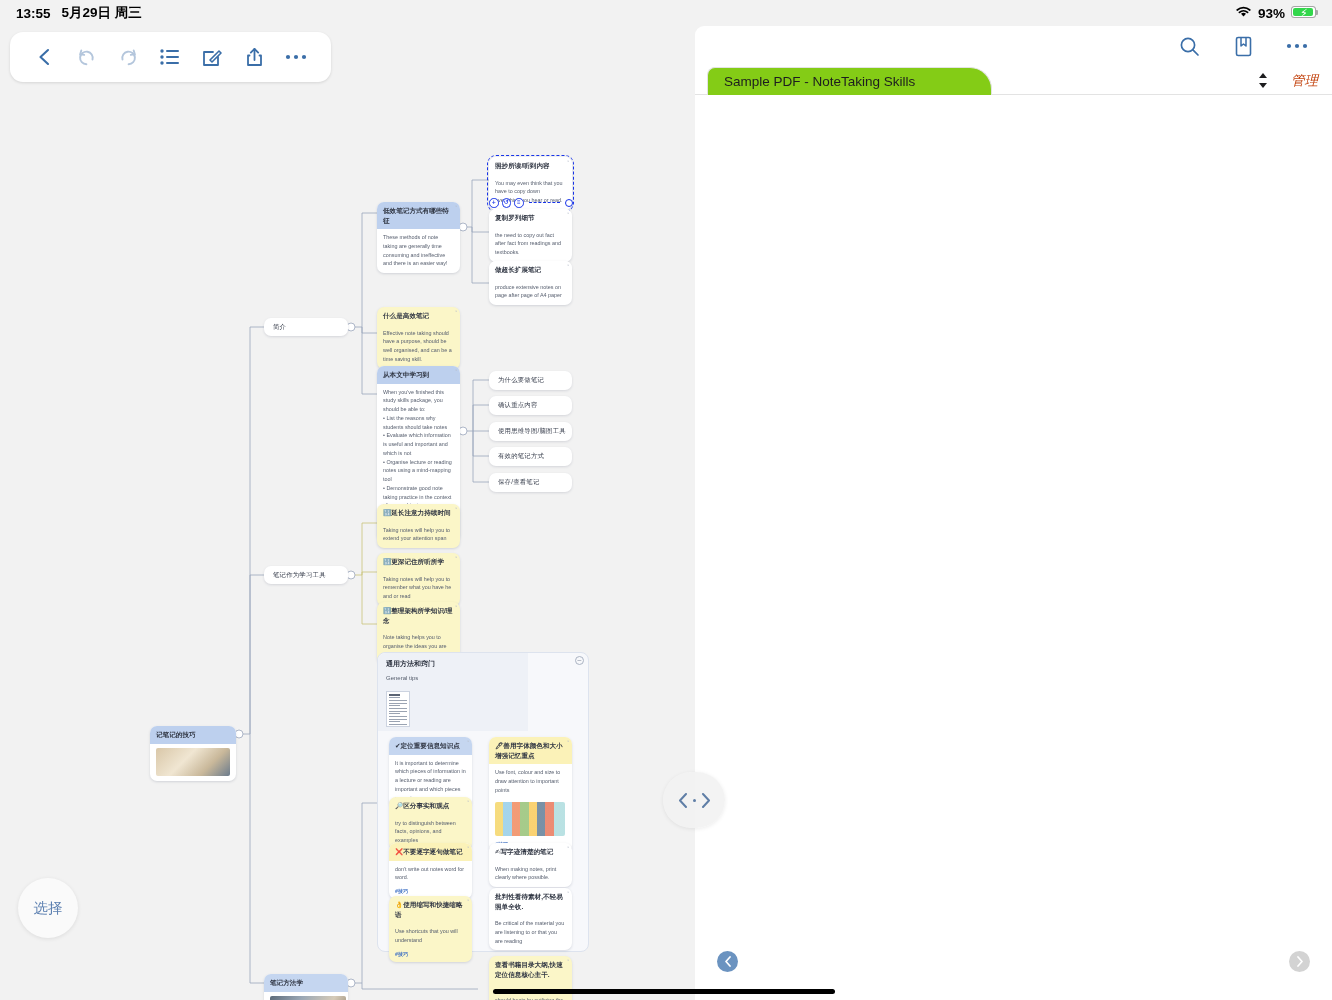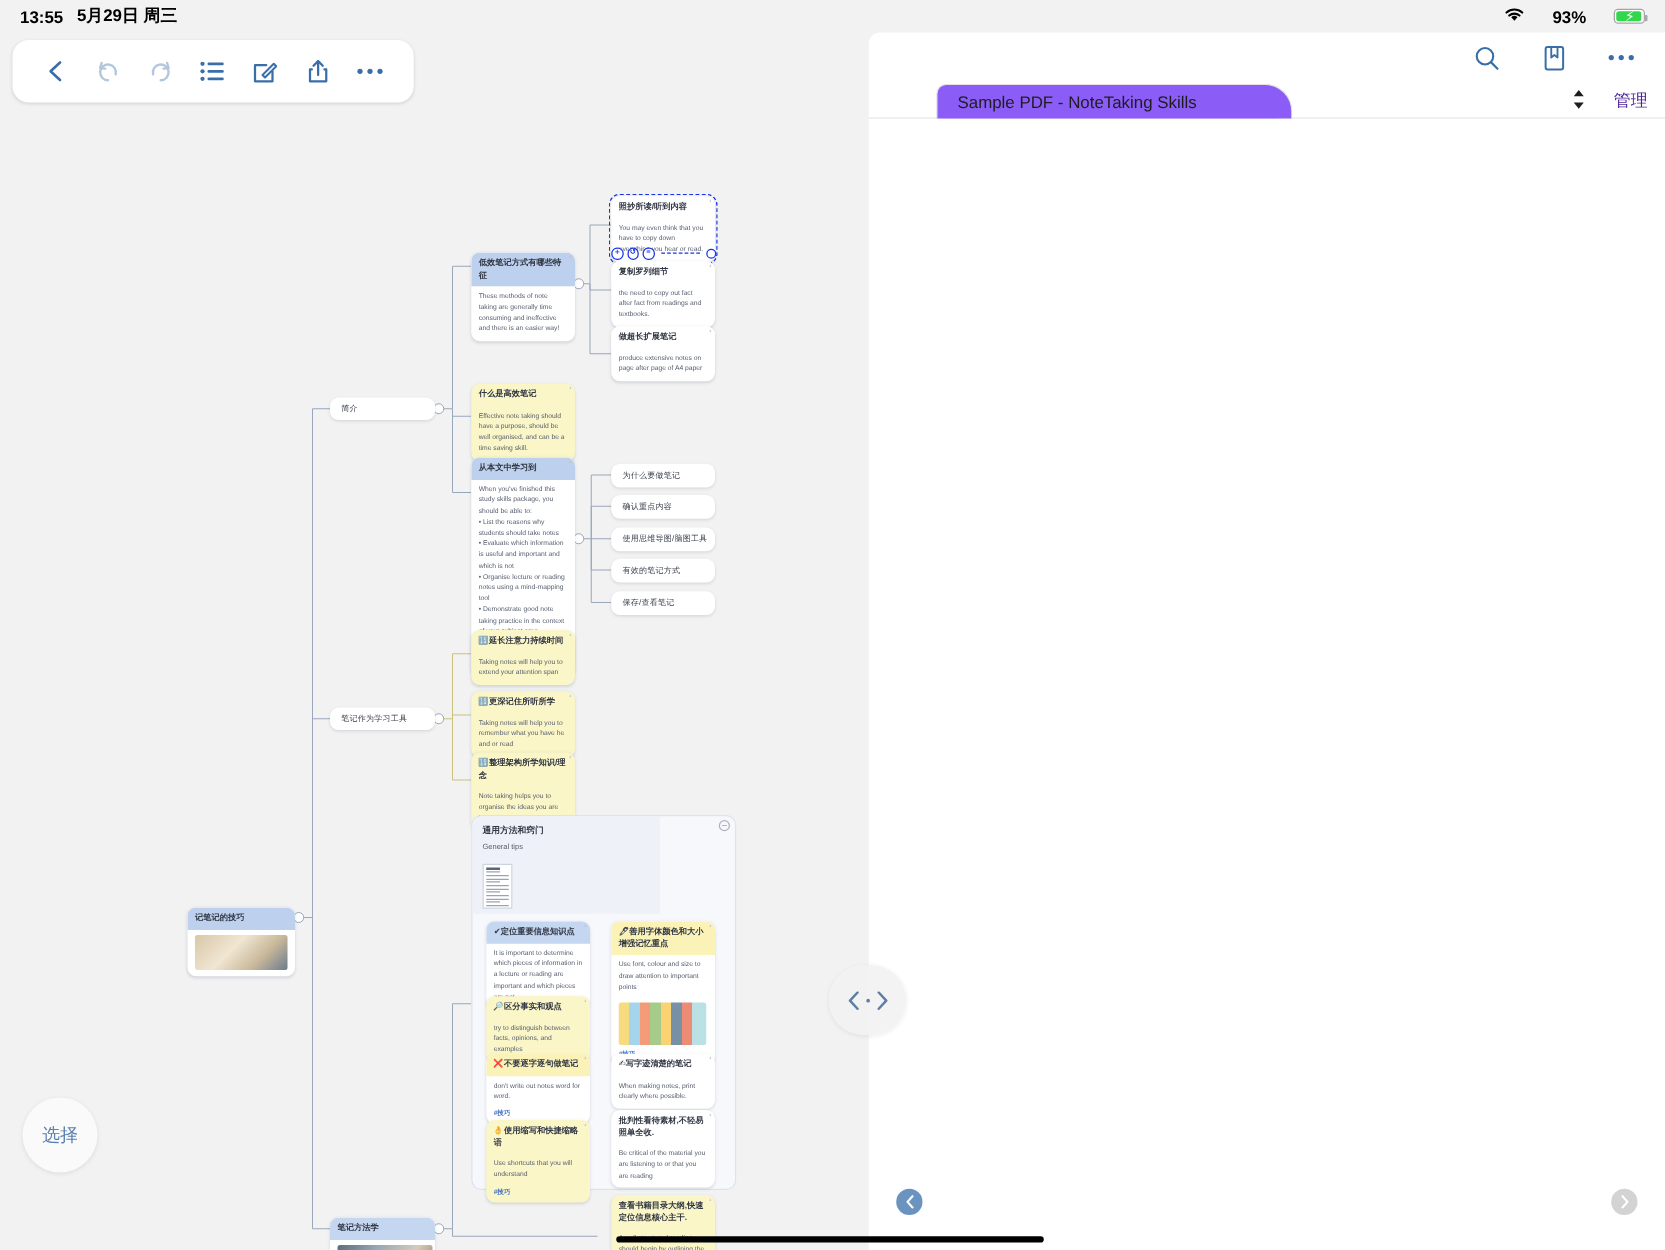--- a/index.html
+++ b/index.html
@@ -12,21 +12,21 @@
   #root { position: relative; width: 1316px; height: 1000px; }
 
   
   .statusbar {
     position: absolute; top: 0; left: 0; width: 1332px; height: 26px;
     display: flex; align-items: center; justify-content: space-between;
     padding: 0 16px; font-size: 13.5px; font-weight: bold; color: #000;
     z-index: 60;
   }
   .status-left { display: flex; align-items: center; gap: 11px; }
-  .status-right { display: flex; align-items: center; gap: 22px; }
+  .status-right { display: flex; align-items: flex-start; gap: 6px; }
   .wifi { display:inline-block; }
   .batt {
     position: relative; width: 25px; height: 12px;
     border: 1.2px solid rgba(0,0,0,.35); border-radius: 3.5px;
     background: #fff; display:flex; align-items:center;
   }
   .batt::after {
     content:""; position:absolute; right:-3.2px; top:3.5px;
     width:2px; height:5px; background: rgba(0,0,0,.3); border-radius:0 1px 1px 0;
   }
@@ -162,30 +162,30 @@
     display:flex; align-items:center; justify-content:flex-end;
     gap:28px; padding-right:22px;
   }
   .r-ico { width:26px; height:26px; display:flex; align-items:center; justify-content:center; cursor:pointer; }
   .r-tabrow {
     position:absolute; left:0; top:41px; width:637px; height:28px;
     border-bottom:1px solid #e3e3e3;
   }
   .r-tab {
     position:absolute; left:12px; top:0; height:28px; min-width:285px;
-    background:#8b5cf6; border-radius:8px 22px 0 0;
+    background:#84cc16; border-radius:8px 22px 0 0;
     border:1px solid #e3e3e3; border-bottom:none;
     display:flex; align-items:center; padding:0 28px 0 16px;
-    font-size:13.5px; color:#1d1d1f; white-space:nowrap;margin-left:42px;
+    font-size:13.5px; color:#1d1d1f; white-space:nowrap;
   }
   .r-tab-right {
     position:absolute; right:14px; top:0; height:28px;
     display:flex; align-items:center; gap:22px;
   }
-  .r-manage { color:#4c1d95; font-size:13.5px; cursor:pointer; }
+  .r-manage { color:#c2410c; font-size:13.5px; cursor:pointer;font-style:italic; }
   .r-sort { color:#1d1d1f; font-size:11px; line-height:1; cursor:pointer; }
   .r-page { position:absolute; left:0; top:69px; width:637px; height:860px; background:#fff; }
   .pg-nav {
     position:absolute; width:21px; height:21px; border-radius:50%;
     display:flex; align-items:center; justify-content:center;
     color:#fff; font-size:11px; cursor:pointer;
   }
   .pg-prev { left:22px; top:925px; background:#6b93c0; }
   .pg-next { right:22px; top:925px; background:#d3d3d3; }
 

